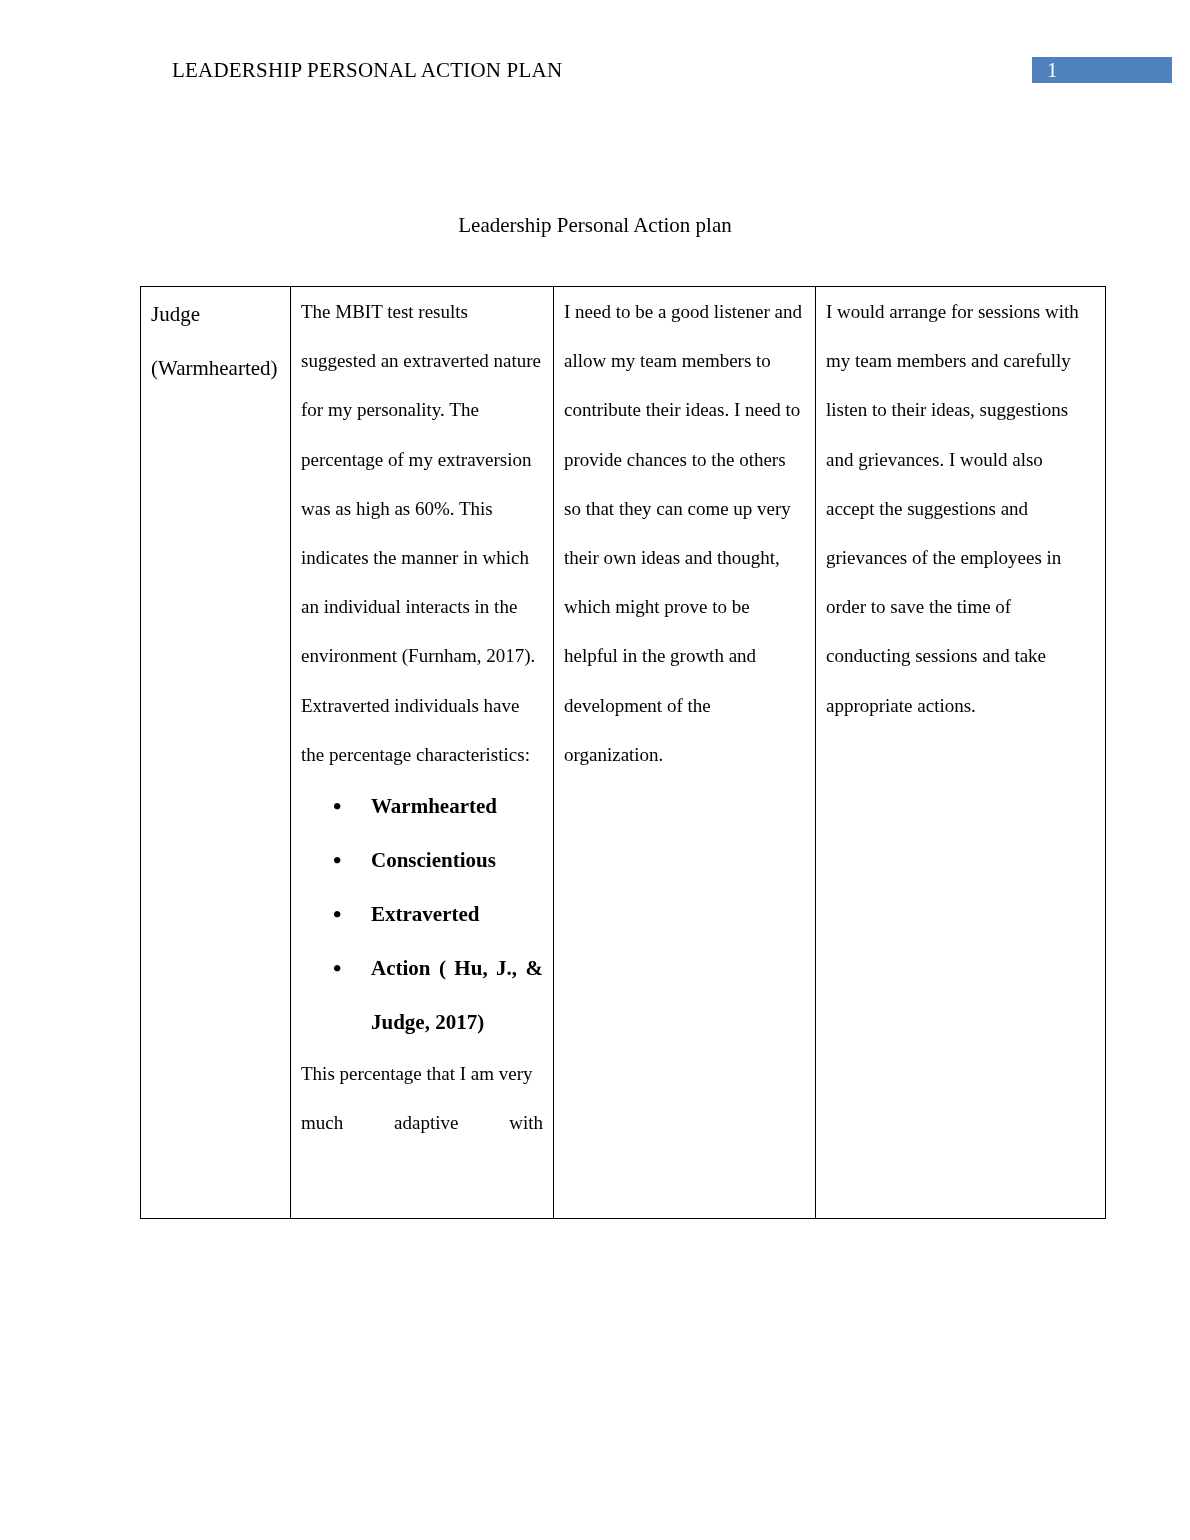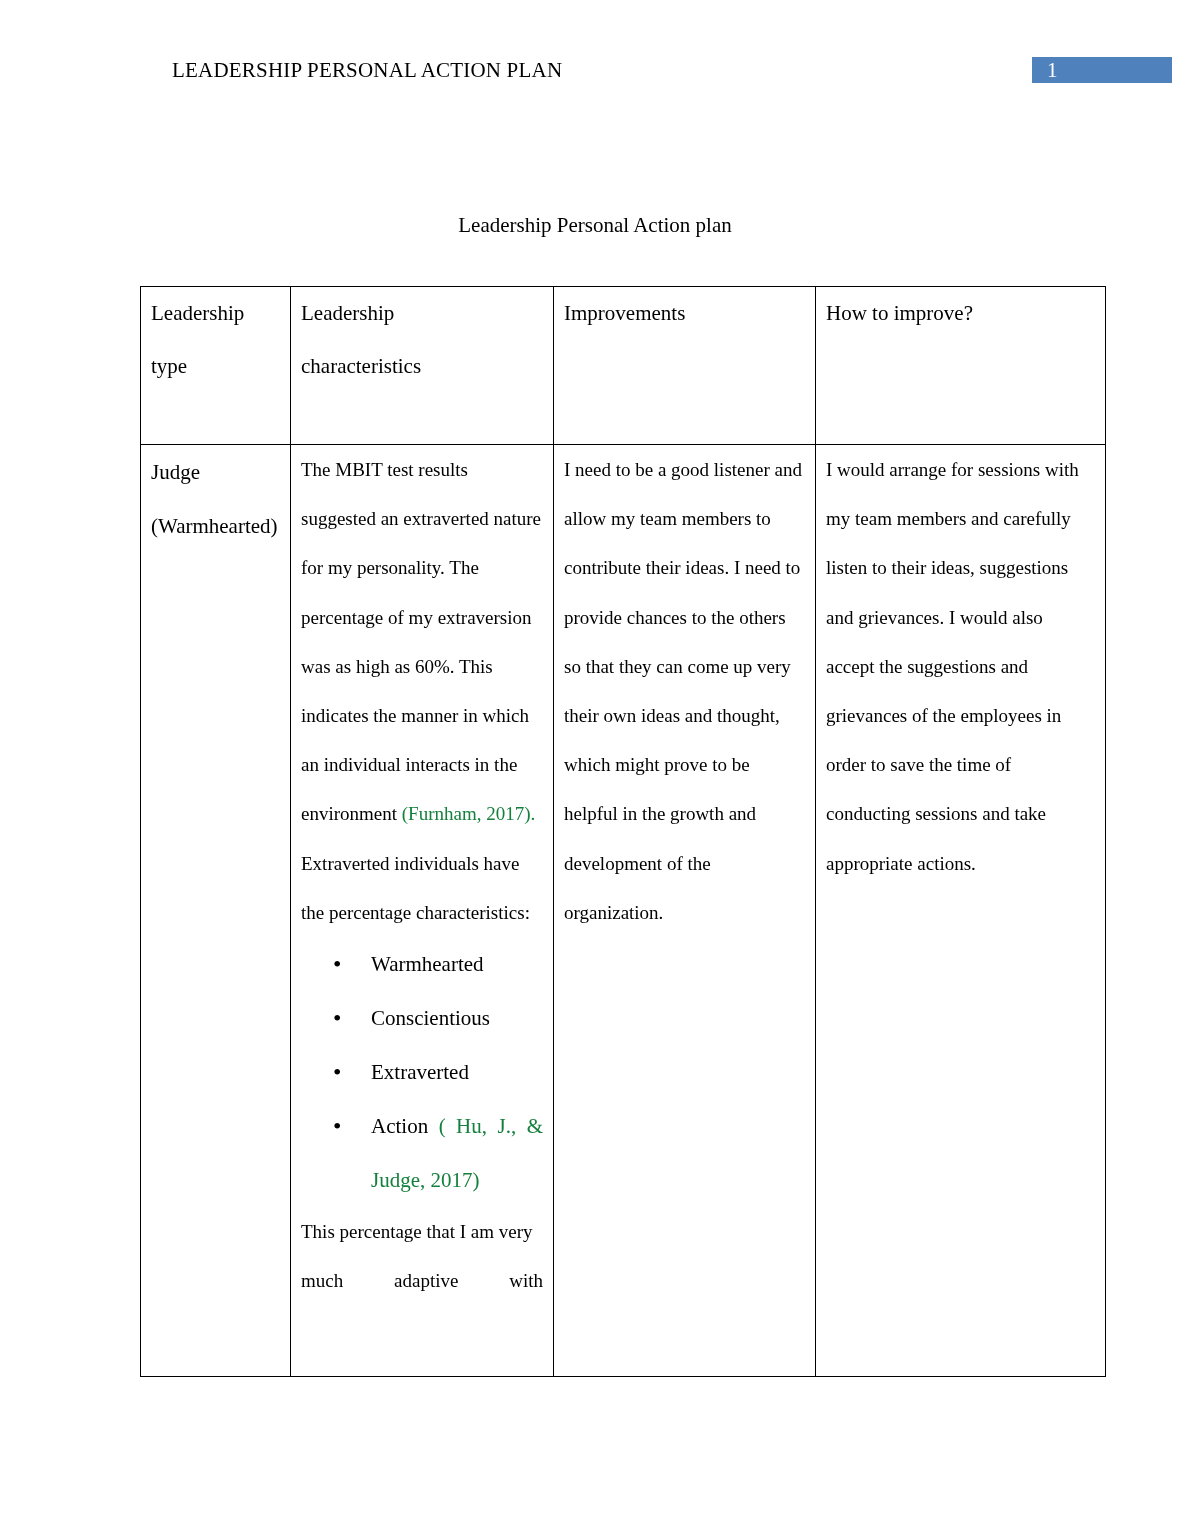--- a/index.html
+++ b/index.html
@@ -8,58 +8,42 @@
   .header-title { position:absolute; left:172px; top:58px; font-size:21px; letter-spacing:0.2px; }
   .page-num { position:absolute; left:1032px; top:57px; width:140px; height:26px;
               background:#4f81bd; color:#fff; font-size:21px; line-height:26px; padding-left:15px; box-sizing:border-box; }
   .doc-title { position:absolute; left:0; width:1190px; top:213px; text-align:center; font-size:21px; }
   table.plan { position:absolute; left:140px; top:286px; border-collapse:collapse; table-layout:fixed; width:965px; }
   table.plan td, table.plan th { border:1px solid #000; vertical-align:top; padding:0 10px; font-weight:normal; text-align:left; }
   th.hcell { height:157px; font-weight:bold; font-size:21px; line-height:54px; padding-top:0; }
   th.hcell span { display:block; margin-top:-1px; }
   td.body-cell { height:931px; font-size:19px; line-height:49.2px; text-align:justify; padding-top:0; }
   td.type-cell { font-size:21px; line-height:54px; }
-  .cite { color:#15803d;margin-top:37px; }
+  .cite { color:#000000;margin-top:37px; }
   ul.traits { list-style:none; margin:0; padding:0 0 0 70px; font-size:21px; line-height:54px; text-align:justify; }
-  ul.traits li { position:relative; }
+  ul.traits li { position:relative;font-weight:bold; }
   ul.traits li::before { content:"\2022"; position:absolute; left:-38px; font-size:24px; }
   .justify-last { text-align-last:justify; }
 </style>
 </head>
 <body>
 
 <div class="header-title">LEADERSHIP PERSONAL ACTION PLAN</div>
 <div class="page-num">1</div>
 
 <div class="doc-title">Leadership Personal Action plan</div>
 
 <table class="plan">
   <colgroup>
     <col style="width:150px">
     <col style="width:263px">
     <col style="width:262px">
     <col style="width:290px">
   </colgroup>
   <tbody>
-      <tr>
-    <th class="hcell">
-      <span>Leadership</span>
-      <span>type</span>
-    </th>
-    <th class="hcell">
-      <span>Leadership</span>
-      <span>characteristics</span>
-    </th>
-    <th class="hcell">
-      <span>Improvements</span>
-    </th>
-    <th class="hcell">
-      <span>How to improve?</span>
-    </th>
-  </tr>
   <tr>
     <td class="body-cell type-cell">
       <div>Judge</div>
       <div>(Warmhearted)</div>
     </td>
     <td class="body-cell">
       <div><span>The MBIT test results suggested an extraverted nature for my personality. The percentage of my extraversion was as high as 60%. This indicates the manner in which an individual interacts in the environment </span><span class="cite">(Furnham, 2017).</span><span> Extraverted individuals have the percentage characteristics:</span></div>
       <ul class="traits">
         <li><span>Warmhearted</span></li>
         <li><span>Conscientious</span></li>

